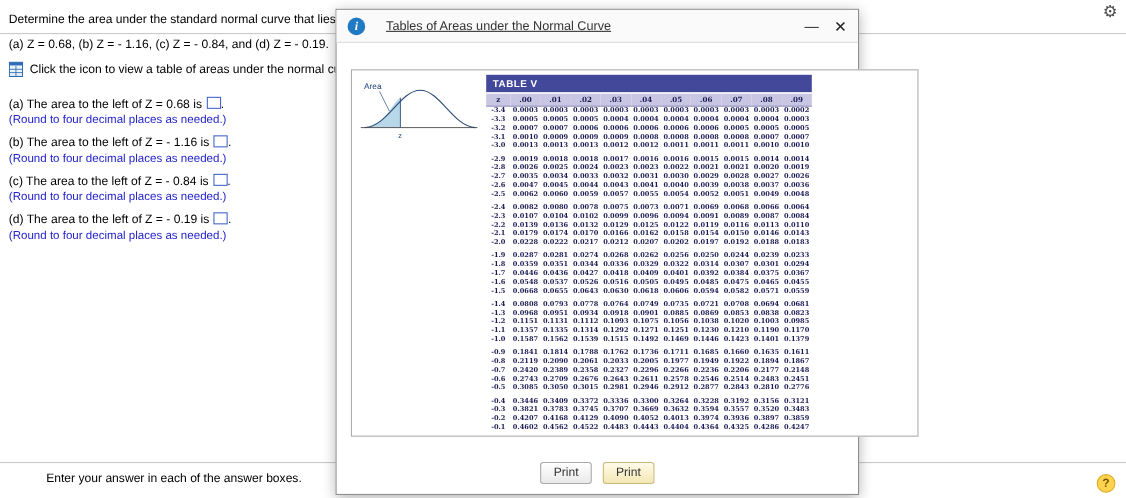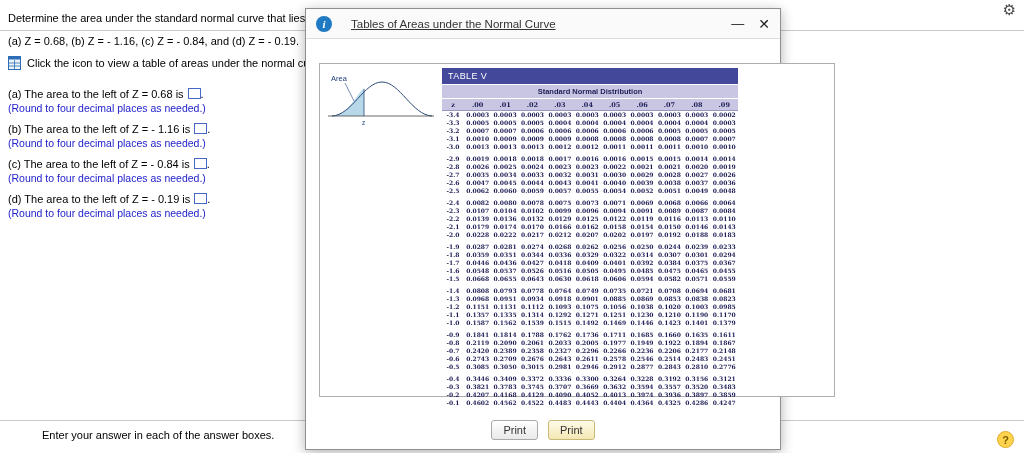--- a/index.html
+++ b/index.html
@@ -40,21 +40,21 @@
                display:flex; align-items:center; justify-content:center; flex:0 0 auto; }
   .modal-title { font-size:11.5px; color:#333; margin-left:19px; flex:1;text-decoration:underline; }
   .win-btn { color:#222; font-size:13px; margin-left:14px; cursor:pointer; line-height:1; }
   .win-btn.close { font-size:14px; }
 
   .table-panel { position:absolute; left:13px; top:54px; width:516px; height:334px;
                  border:1px solid #adadad; background:#fff; }
   .figure { position:absolute; left:6px; top:6px; }
 
   .ztable-wrap { position:absolute; left:122px; top:4px; width:296px; }
-  .ztable-title { background:#43489b; color:#fff; font-size:9px; font-weight:normal; letter-spacing:.4px;
+  .ztable-title { background:#43489b; color:#fff; font-size:9px; font-weight:bold; letter-spacing:.4px;
                   padding:3px 6px; }
   .ztable-subtitle { background:#c9c6e3; color:#1c1c55; font-size:7.5px; font-weight:bold;
                      text-align:center; padding:2px 0; border-top:1px solid #fff; }
   table.ztable { width:100%; border-collapse:collapse; table-layout:fixed; font-family:"DejaVu Serif", serif; }
   .ztable th { background:#c9c6e3; color:#1c1c55; font-size:6.5px; padding:1.5px 0;
                border-top:1px solid #fff; border-bottom:1px solid #9a97c0; text-align:center; }
   .ztable th:first-child { width:22px; }
   .ztable td { font-size:6px; font-weight:bold; color:#1c1c55; text-align:center;
                height:8px; line-height:8px; overflow:hidden; white-space:nowrap; }
   tr.ggap td { height:4px; line-height:4px; }
@@ -142,21 +142,20 @@
           <line x1="2" y1="46" x2="108" y2="46" stroke="#444" stroke-width="0.8"></line>
           <line x1="38" y1="18.8" x2="38" y2="46" stroke="#2b4a78" stroke-width="0.8"></line>
           <line x1="19" y1="13" x2="28" y2="31" stroke="#1c3f7a" stroke-width="0.6"></line>
           <text x="5" y="11" font-size="7.5" fill="#1c3f7a">Area</text>
           <text x="36" y="55" font-size="6.5" fill="#1c3f7a">z</text>
         </svg>
       </div>
 
       <div class="ztable-wrap">
         <div class="ztable-title">TABLE V</div>
-        <div class="ztable-subtitle">Standard Normal Distribution</div>
         <table class="ztable">
           <thead>
             <tr>
                 <th>z</th>
                 <th>.00</th>
                 <th>.01</th>
                 <th>.02</th>
                 <th>.03</th>
                 <th>.04</th>
                 <th>.05</th>

